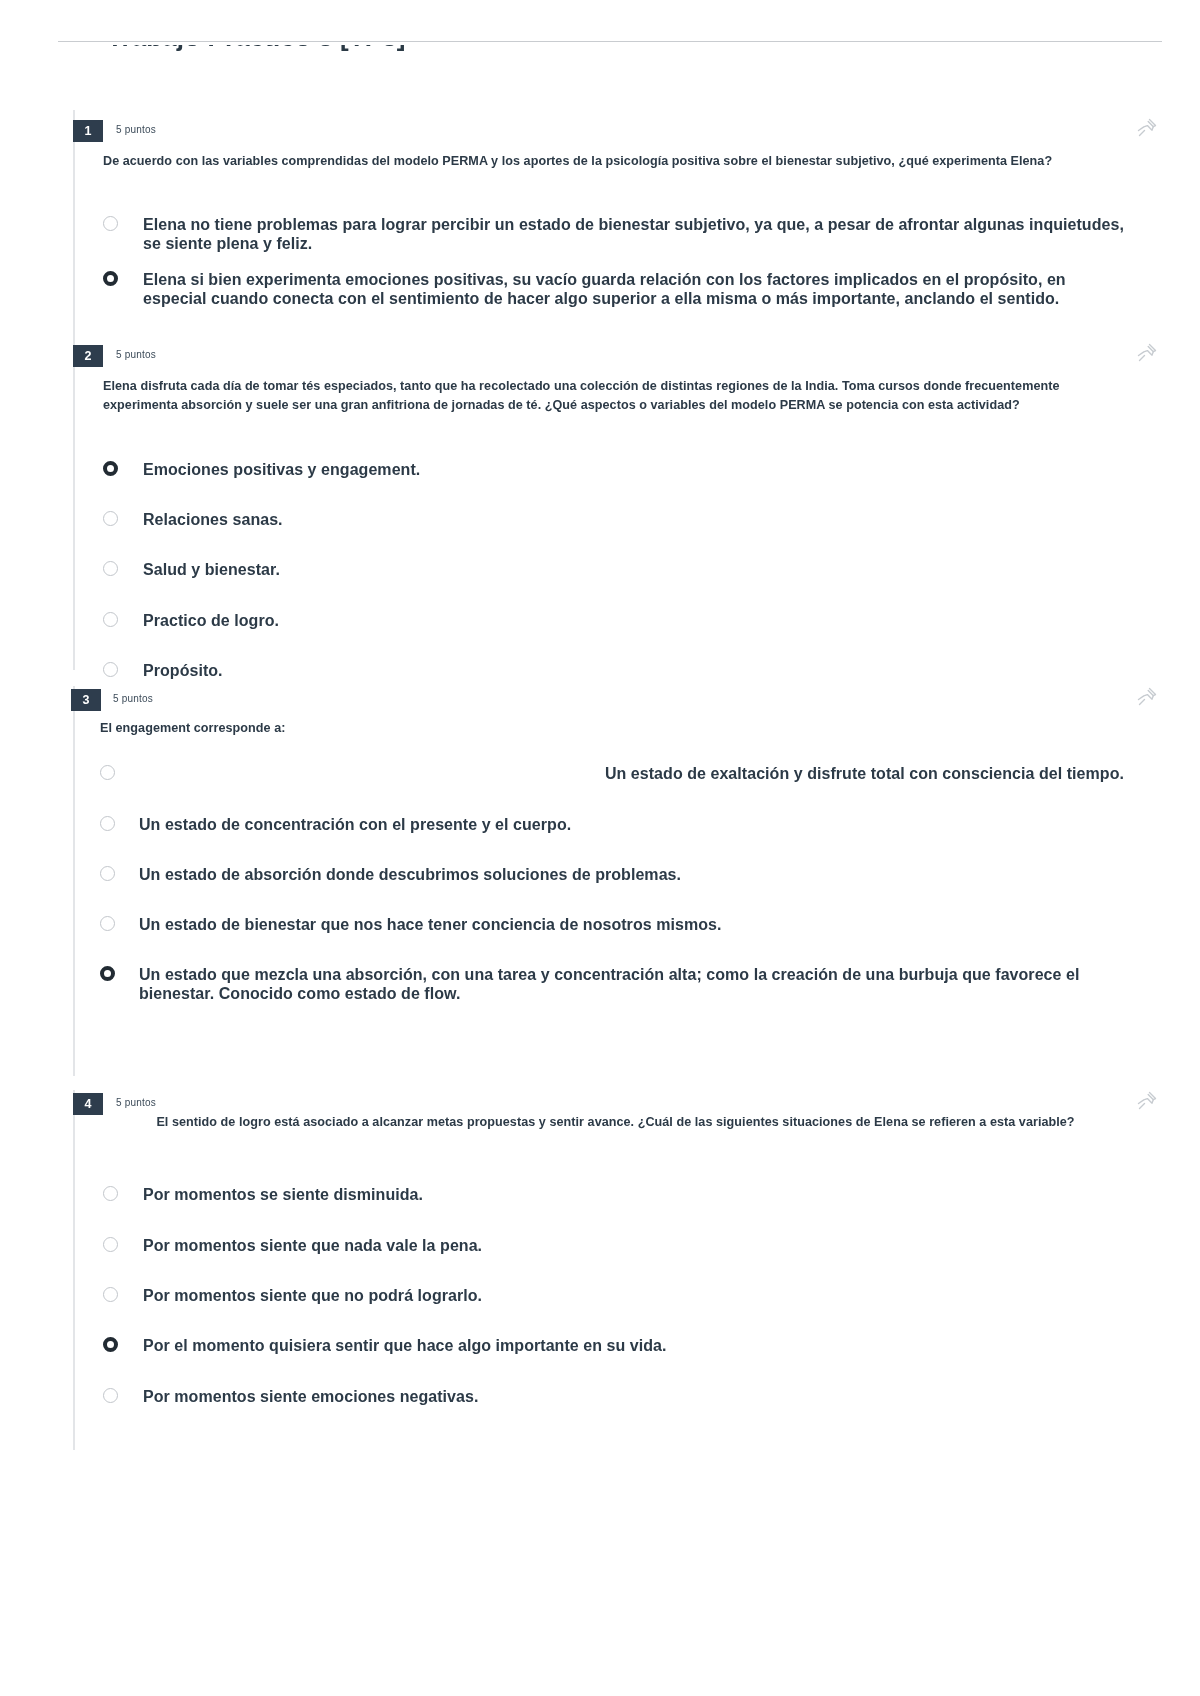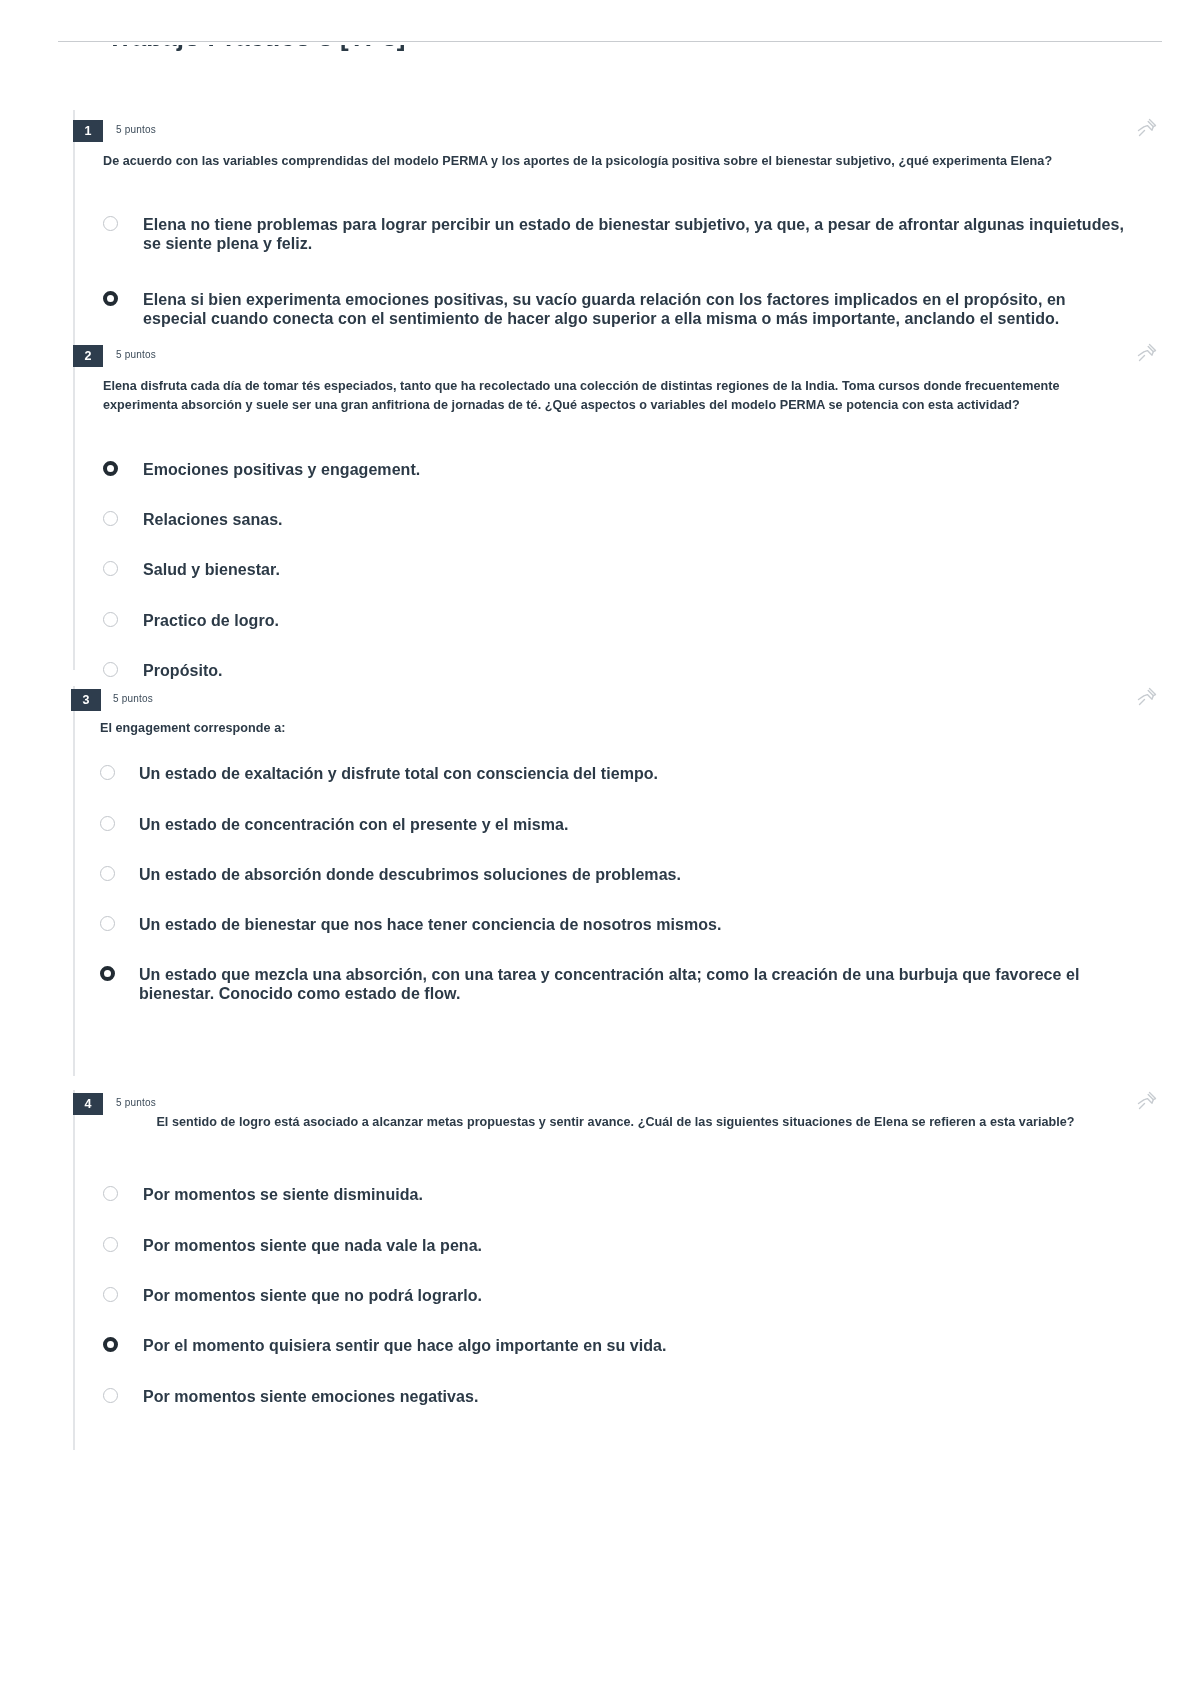--- a/index.html
+++ b/index.html
@@ -188,21 +188,21 @@
           <path d="M13.2 5.6l5.2 5.2"></path>
         </svg>
       </div>
     </div>
     <div class="q-text" style="top:32px;">De acuerdo con las variables comprendidas del modelo PERMA y los aportes de la psicología positiva sobre el bienestar subjetivo, ¿qué experimenta Elena?</div>
 
     <div class="opt" style="top:95px;">
       <span class="radio off"></span>
       <span class="opt-label">Elena no tiene problemas para lograr percibir un estado de bienestar subjetivo, ya que, a pesar de afrontar algunas inquietudes, se siente plena y feliz.</span>
     </div>
-    <div class="opt" style="top:150px;margin-top:20px;">
+    <div class="opt" style="top:150px;">
       <span class="radio on"></span>
       <span class="opt-label">Elena si bien experimenta emociones positivas, su vacío guarda relación con los factores implicados en el propósito, en especial cuando conecta con el sentimiento de hacer algo superior a ella misma o más importante, anclando el sentido.</span>
     </div>
   </div>
 
   <div class="question" style="top:345px;">
     <div class="q-head">
       <div class="q-badge">2</div>
       <div class="q-points">5 puntos</div>
       <div class="pin-icon">
@@ -244,27 +244,27 @@
       <div class="pin-icon">
         <svg viewBox="0 0 24 24" width="24" height="24" fill="none" stroke="#9aa2ab" stroke-width="1.4" stroke-linecap="round" stroke-linejoin="round">
           <path d="M14.5 3.5l6 6-2.2 1.1-1.3 3.6-4.6-4.6-3.6 1.3L3.5 14.5"></path>
           <path d="M9.5 14.5l-5 5"></path>
           <path d="M13.2 5.6l5.2 5.2"></path>
         </svg>
       </div>
     </div>
     <div class="q-text" style="top:30px;">El engagement corresponde a:</div>
 
-    <div class="opt" style="top:75px;">
+    <div class="opt" style="top:75px;text-align:right;">
       <span class="radio off"></span>
       <span class="opt-label">Un estado de exaltación y disfrute total con consciencia del tiempo.</span>
     </div>
     <div class="opt" style="top:126px;">
       <span class="radio off"></span>
-      <span class="opt-label">Un estado de concentración con el presente y el misma.</span>
+      <span class="opt-label">Un estado de concentración con el presente y el cuerpo.</span>
     </div>
     <div class="opt" style="top:226px;">
       <span class="radio off"></span>
       <span class="opt-label">Un estado de bienestar que nos hace tener conciencia de nosotros mismos.</span>
     </div>
     <div class="opt" style="top:176px;">
       <span class="radio off"></span>
       <span class="opt-label">Un estado de absorción donde descubrimos soluciones de problemas.</span>
     </div>
     <div class="opt" style="top:276px;">

